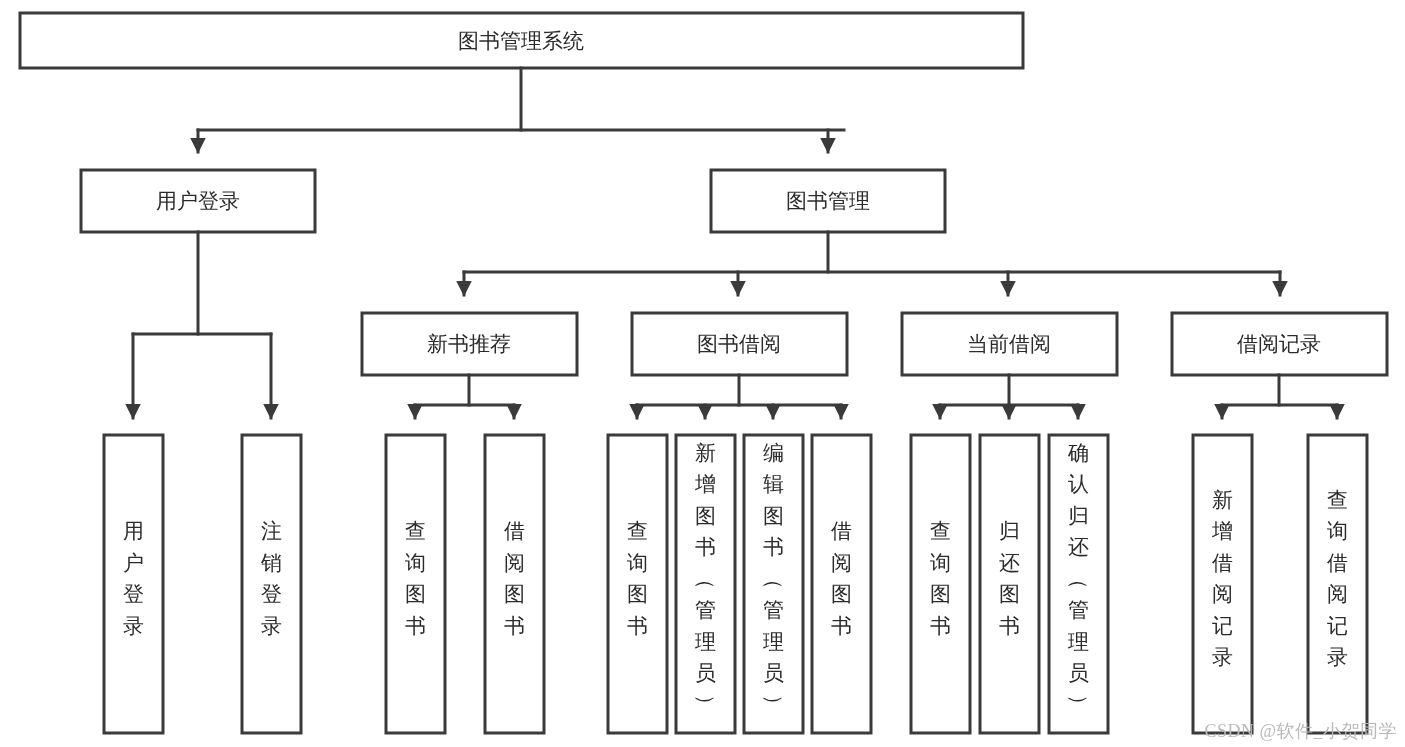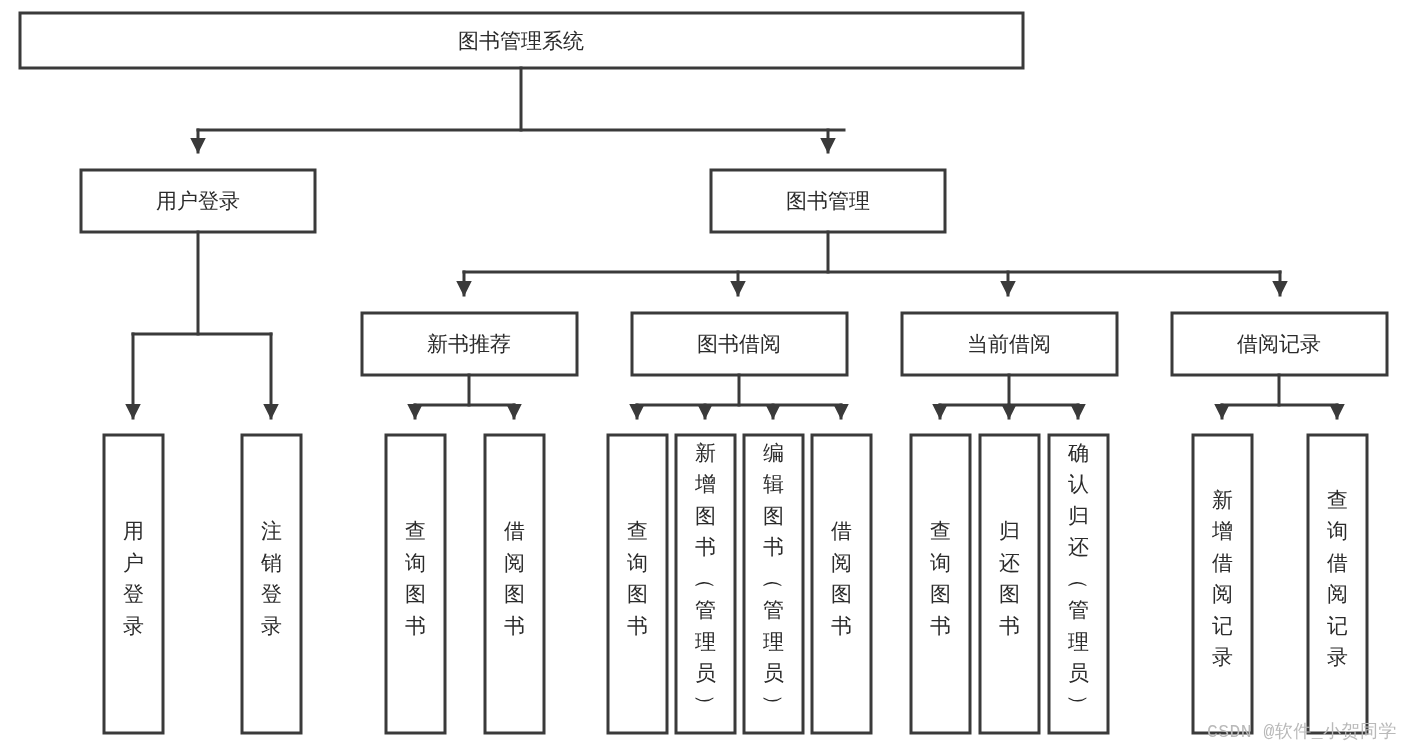--- a/index.html
+++ b/index.html
@@ -47,21 +47,21 @@
     stroke-linecap: square;
   }
   .arrow-head {
     fill: #3a3a3a;
     stroke: none;
   }
   .watermark {
     position: absolute;
     right: 8px;
     bottom: 4px;
-    font-family: Liberation Mono, monospace;
+    font-family: Liberation Serif, serif;
     font-size: 18px;
     color: #b9b9b9;
     white-space: nowrap;
     letter-spacing: 0.5px;
     user-select: none;
   }
 </style>
 </head>
 <body>
 

